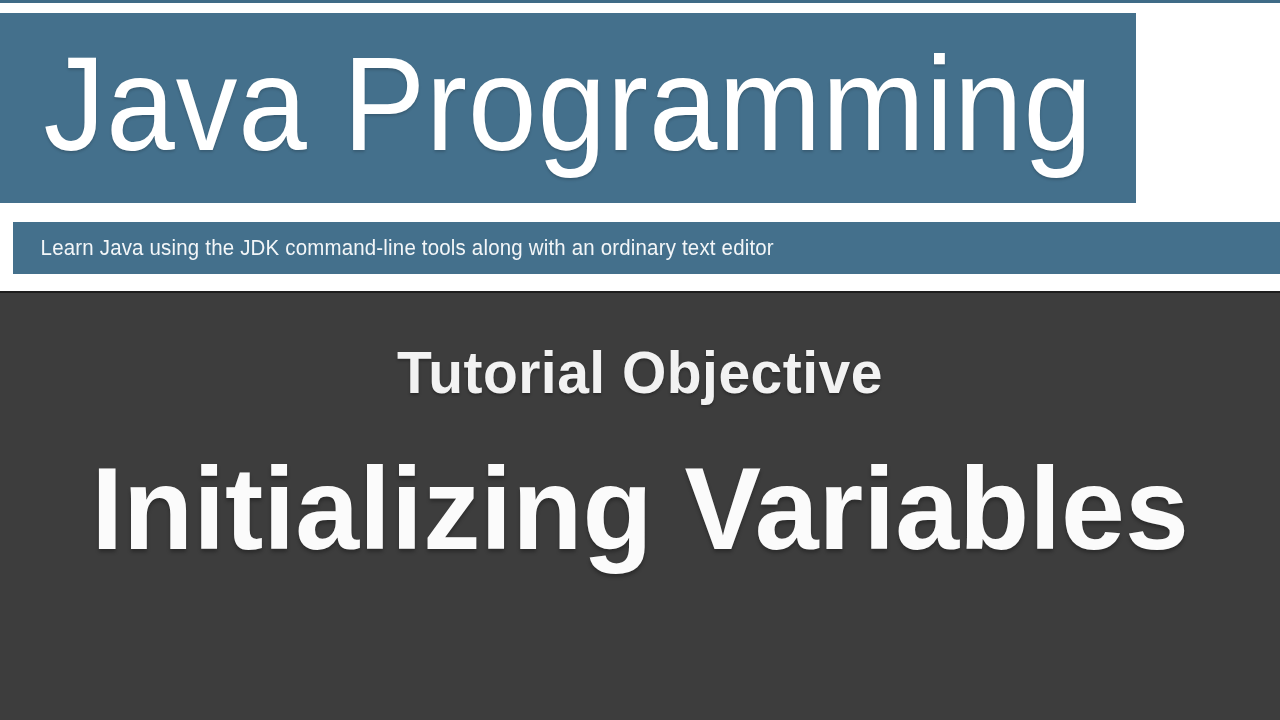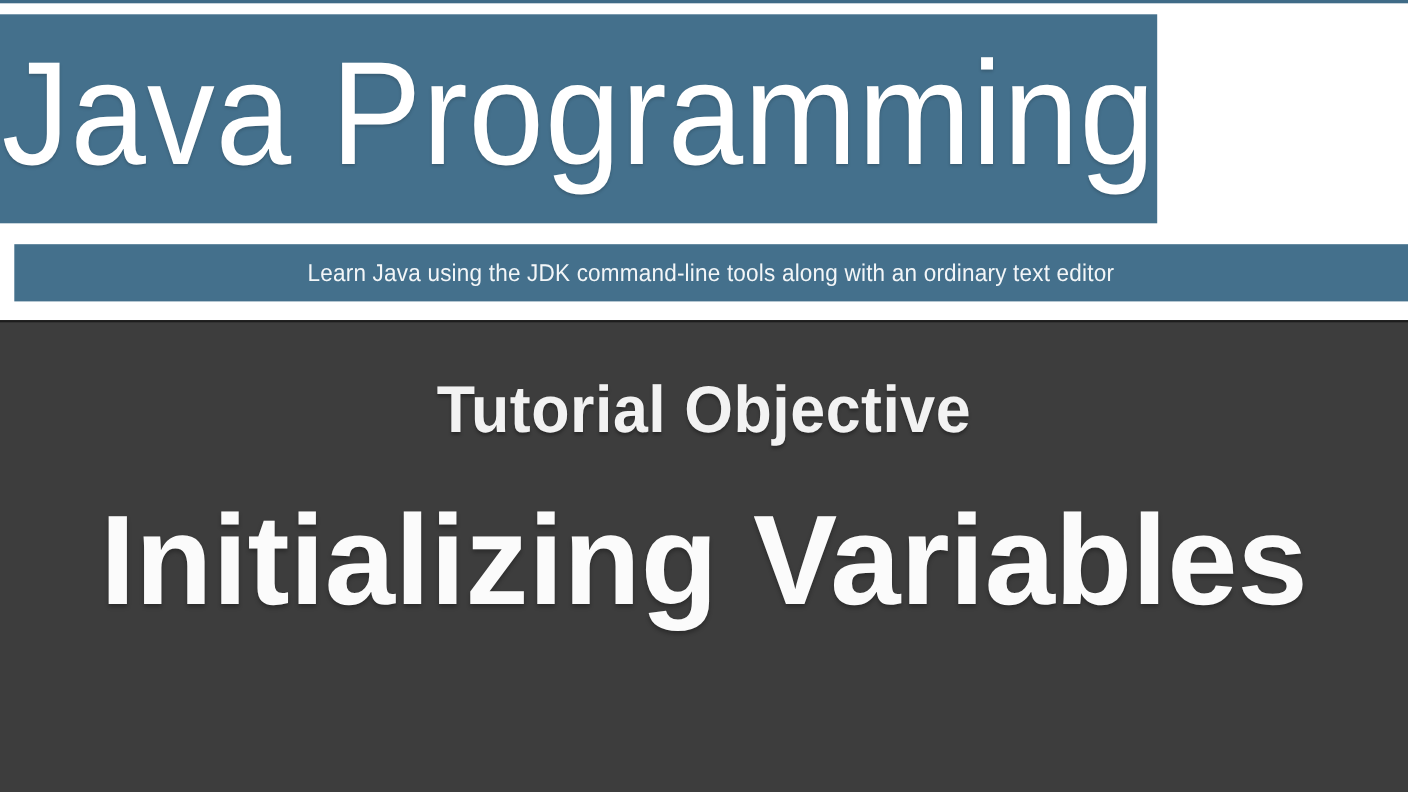--- a/index.html
+++ b/index.html
@@ -31,21 +31,21 @@
     width: 1280px;
     height: 3px;
     background: #3f6b87;
   }
 
   
   .header-band {
     position: absolute;
     left: 0;
     top: 13px;
-    width: 1052px;
+    width: 1136px;
     height: 190px;
     background: #44708c;
     display: flex;
     align-items: center;
     justify-content: center;
     overflow: hidden;
   }
   .header-title {
     color: #ffffff;
     font-family: "Liberation Sans Narrow", "Liberation Sans", sans-serif;
@@ -88,21 +88,21 @@
   }
   .subbar-gap {
     width: 13px;
     background: #ffffff;
   }
   .tagline-bar {
     flex: 1 1 auto;
     background: #44708c;
     display: flex;
     align-items: center;
-    justify-content: center;
+    justify-content: flex-start;
     overflow: hidden;
   }
   .tagline-text {
     color: #f3f6f8;
     font-family: "Liberation Sans Narrow", "Liberation Sans", sans-serif;
     font-size: 22px;
     font-weight: 400;
     letter-spacing: 0.2px;
     white-space: nowrap;
     transform: scaleX(0.93);

